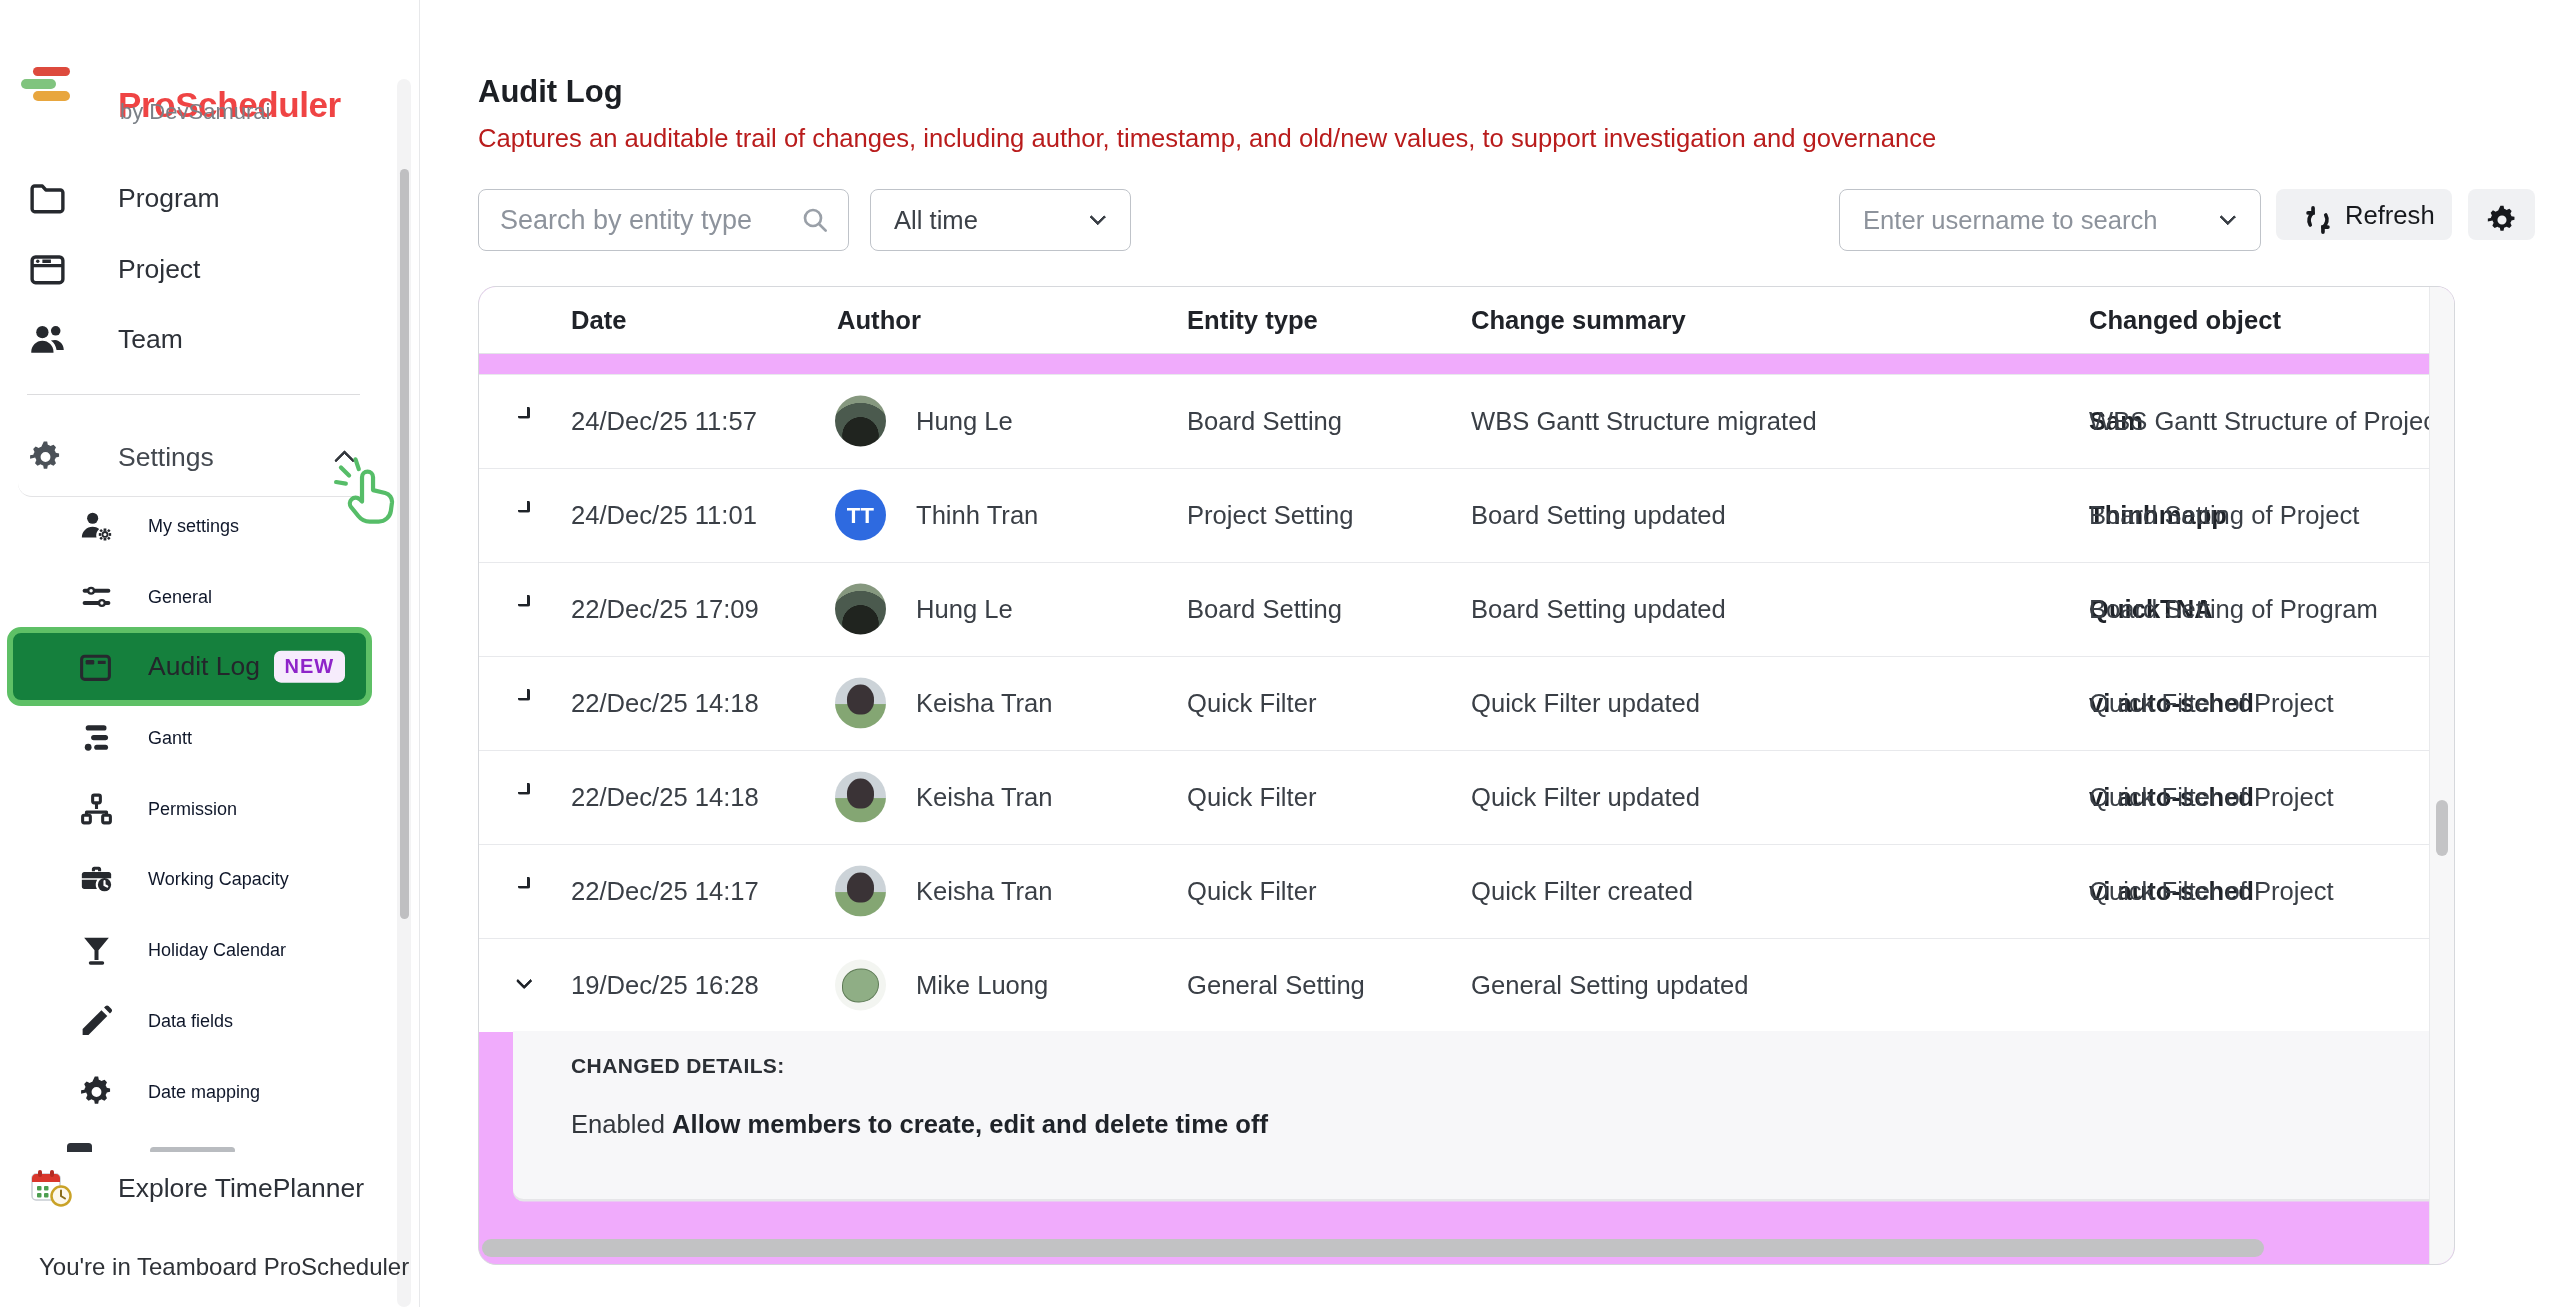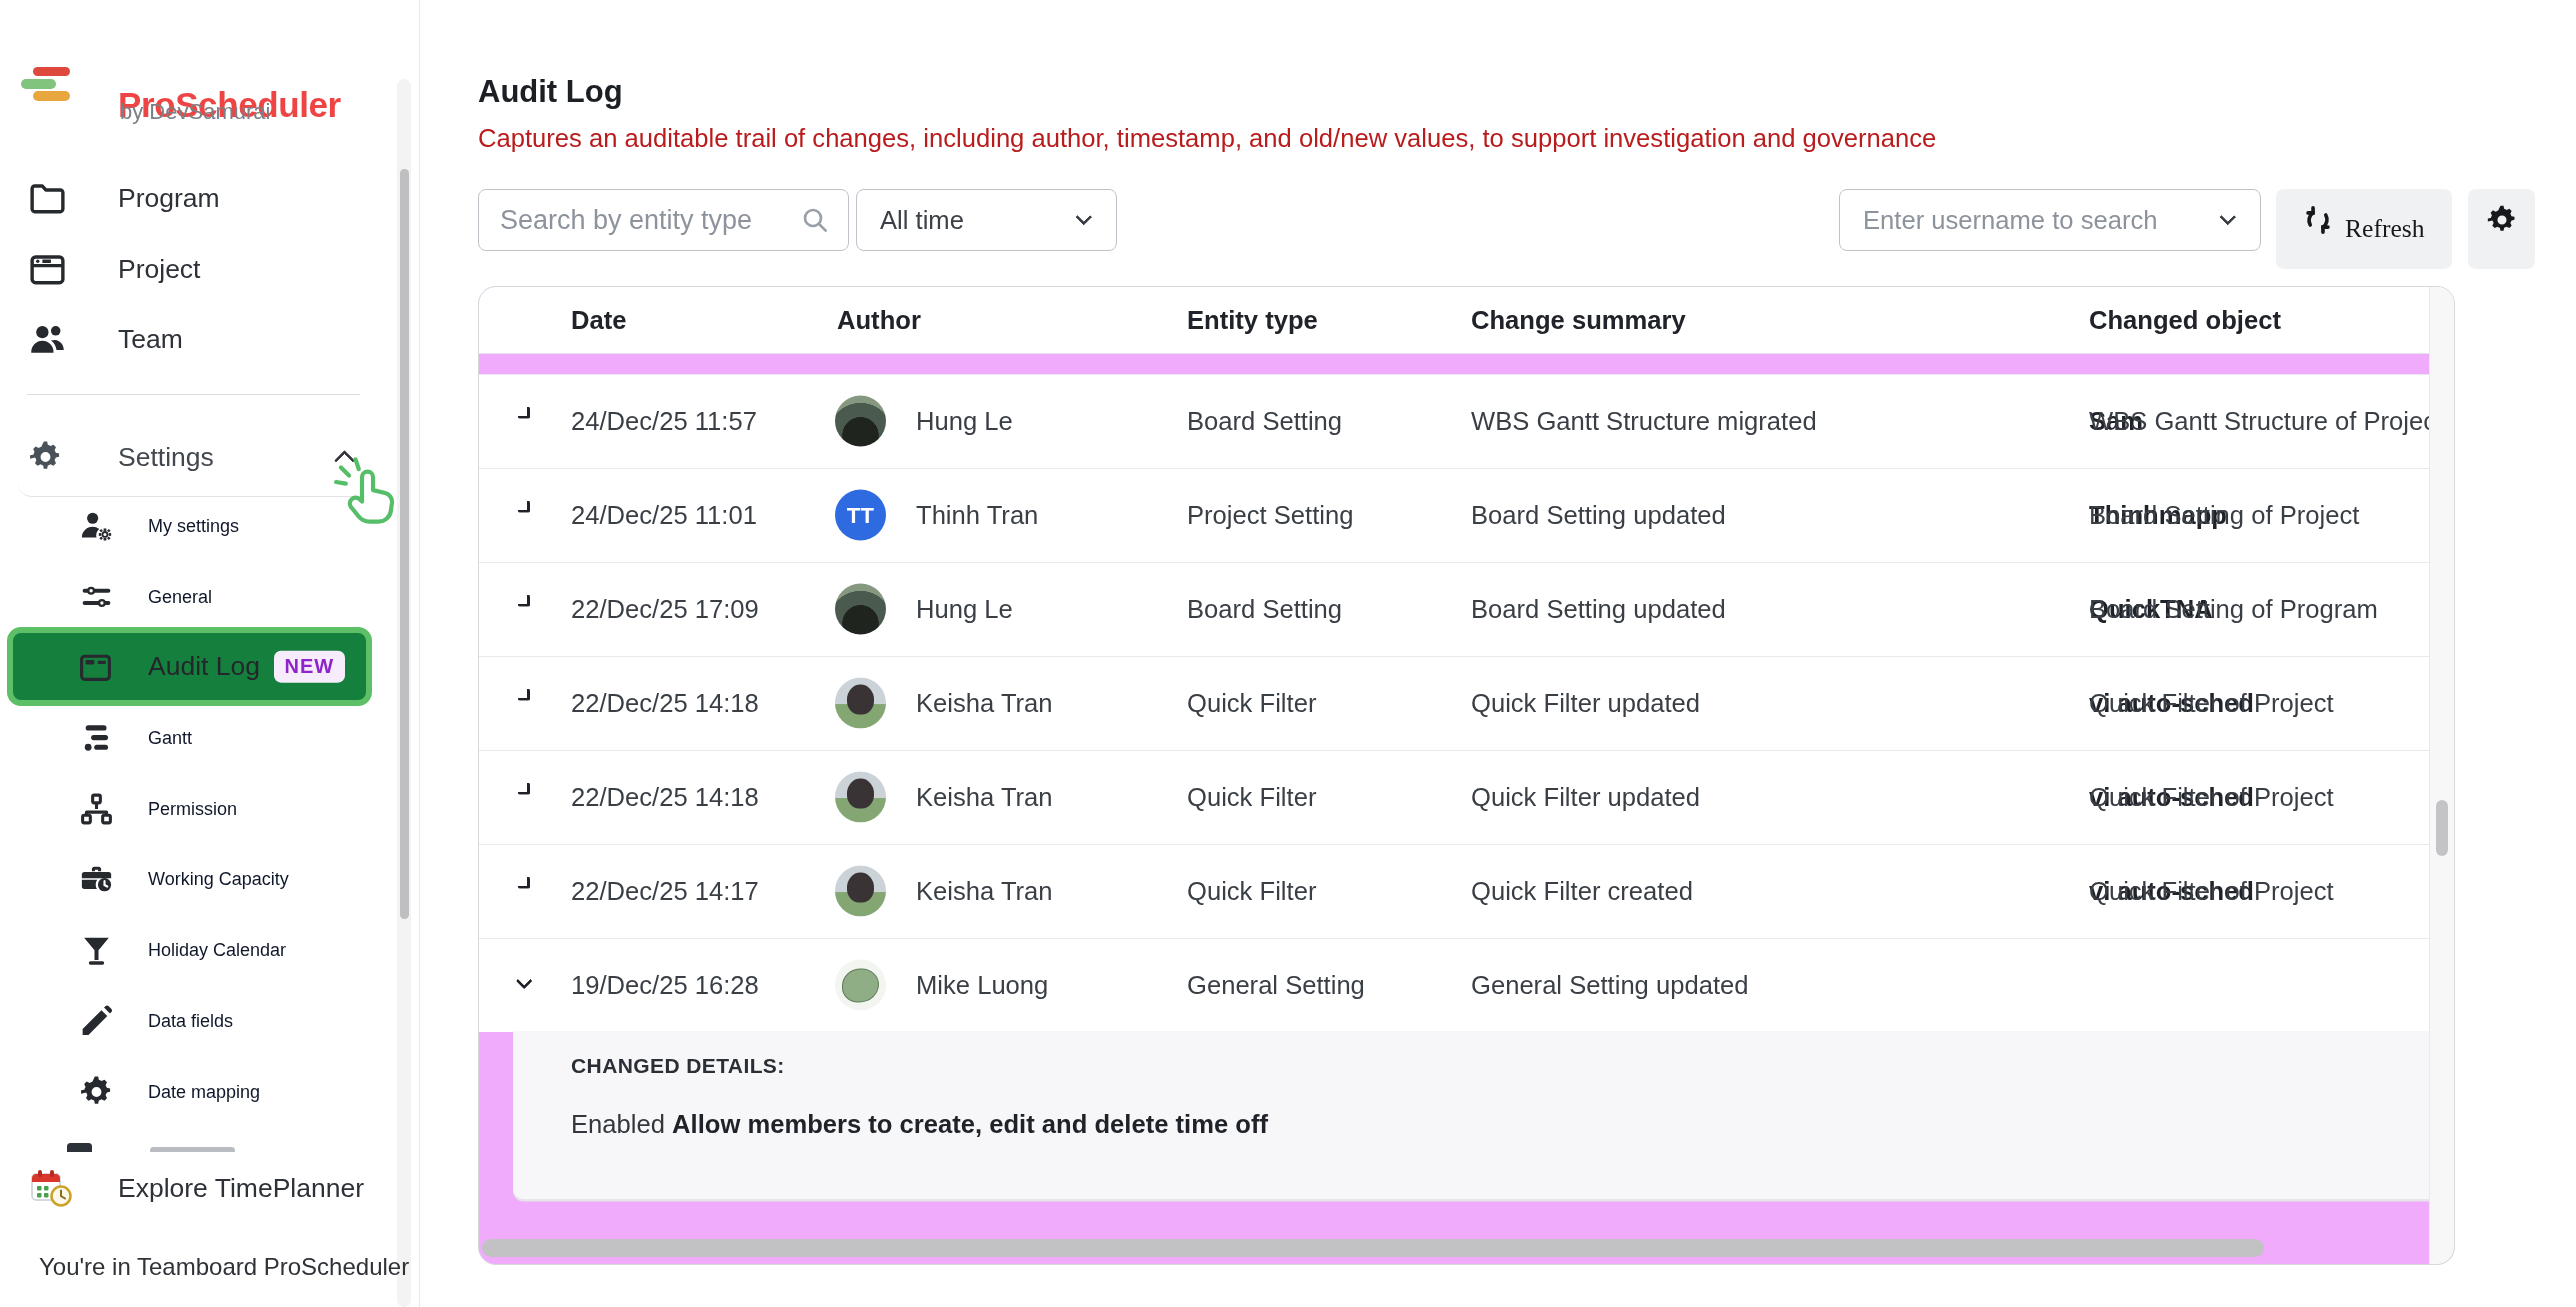--- a/index.html
+++ b/index.html
@@ -58,23 +58,23 @@
   .filters { position:absolute; left:0; top:189px; width:2154px; height:62px; }
   .inp { position:absolute; height:62px; border:1.8px solid #bfc3c9; border-radius:8px; background:#fff; font-family:"Liberation Sans",sans-serif; font-size:27px; color:#3c4148; padding:0 62px 0 21px; outline:none; }
   .inp::placeholder { color:#8d939c; }
   .search-wrap { position:absolute; left:56px; top:0; width:371px; height:62px; }
   .search-wrap .inp { left:0; top:0; width:371px; }
   .search-icon { position:absolute; right:17.6px; top:15px; width:32px; height:32px; }
   .select { position:absolute; top:0; height:62px; border:1.8px solid #bfc3c9; border-radius:8px; background:#fff; cursor:pointer; }
   .select .sel-text { position:absolute; left:23px; top:50%; transform:translateY(-50%); font-size:25.6px; color:#3c4148; white-space:nowrap; }
   .select .sel-text.ph { color:#8d939c; }
   .sel-chev { position:absolute; right:26.5px; top:50%; margin-top:-8.8px; width:11.5px; height:11.5px; border-right:3.1px solid #3a3f46; border-bottom:3.1px solid #3a3f46; transform:rotate(45deg); border-radius:0.9px; }
-  .time-select { left:434px; width:261px; }
+  .time-select { left:448px; width:261px; }
   .user-select { left:1417px; width:422px; }
-  .btn { position:absolute; top:0; height:80px; background:#f0f1f3; border:none; border-radius:8px; cursor:pointer; font-family:Liberation Serif, serif; }
+  .btn { position:absolute; top:0; height:51px; background:#f0f1f3; border:none; border-radius:8px; cursor:pointer; font-family:Liberation Sans, sans-serif; }
   .refresh-btn { left:1854px; width:176px; }
   .refresh-btn .r-icon { position:absolute; left:25px; top:14px; width:34px; height:34px; }
   .refresh-btn .r-label { position:absolute; left:69px; top:50%; transform:translateY(-50%); font-size:25.6px; color:#17191d; }
   .gear-btn { left:2046px; width:67px; }
   .gear-btn svg { position:absolute; left:17px; top:14px; width:34px; height:34px; color:#17191d; }
 
   
   .table { position:absolute; left:56px; top:286px; width:1977px; height:979px; border:1.8px solid #d6d8dc; border-radius:18px; background:#f0abfc; overflow:hidden; }
   .v-gutter { position:absolute; right:0; top:0; bottom:0; width:25px; background:#f7f7f8; border-left:1.8px solid #e9eaec; }
   .v-thumb { position:absolute; right:6.2px; top:513px; width:11.5px; height:56px; background:#c4c4c6; border-radius:6.2px; }

